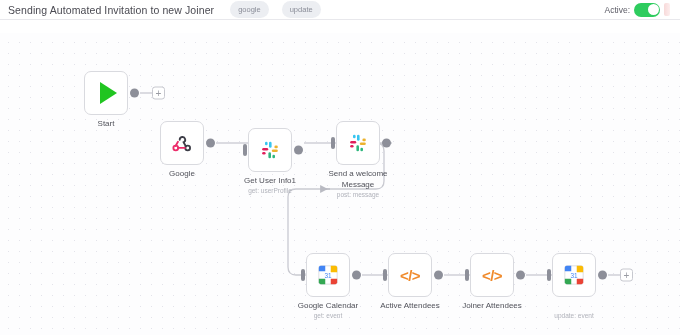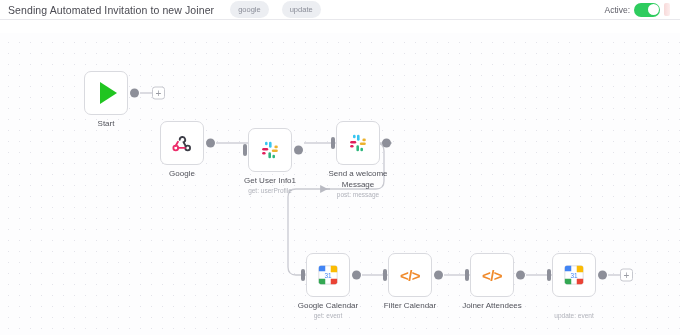--- a/index.html
+++ b/index.html
@@ -247,21 +247,21 @@
     <div class="node-label">Google Calendar</div>
     <div class="node-sub sub-1">get: event</div>
   </div>
 
   <div class="node" style="left:388px; top:220px;">
     <div class="node-box">
       <span class="port-in"></span>
       <span class="code-icon">&lt;/&gt;</span>
       <span class="port-out"></span>
     </div>
-    <div class="node-label">Filter Calendar</div>
+    <div class="node-label">Active Attendees</div>
   </div>
 
   <div class="node" style="left:470px; top:220px;">
     <div class="node-box">
       <span class="port-in"></span>
       <span class="code-icon">&lt;/&gt;</span>
       <span class="port-out"></span>
     </div>
     <div class="node-label">Joiner Attendees</div>
   </div>

